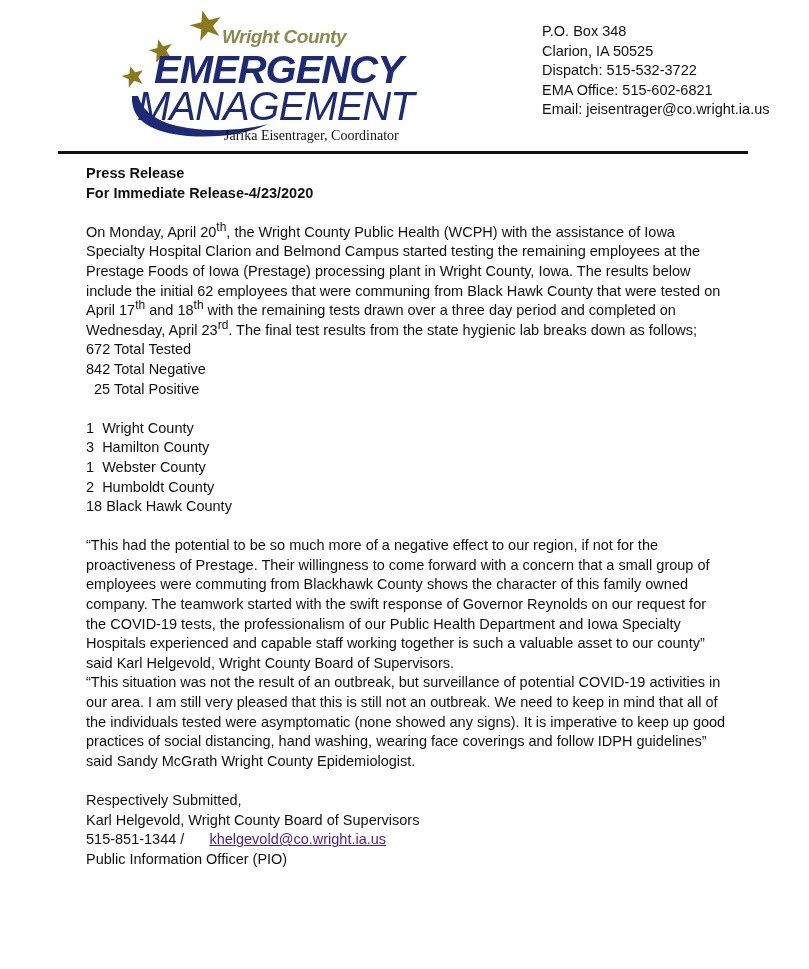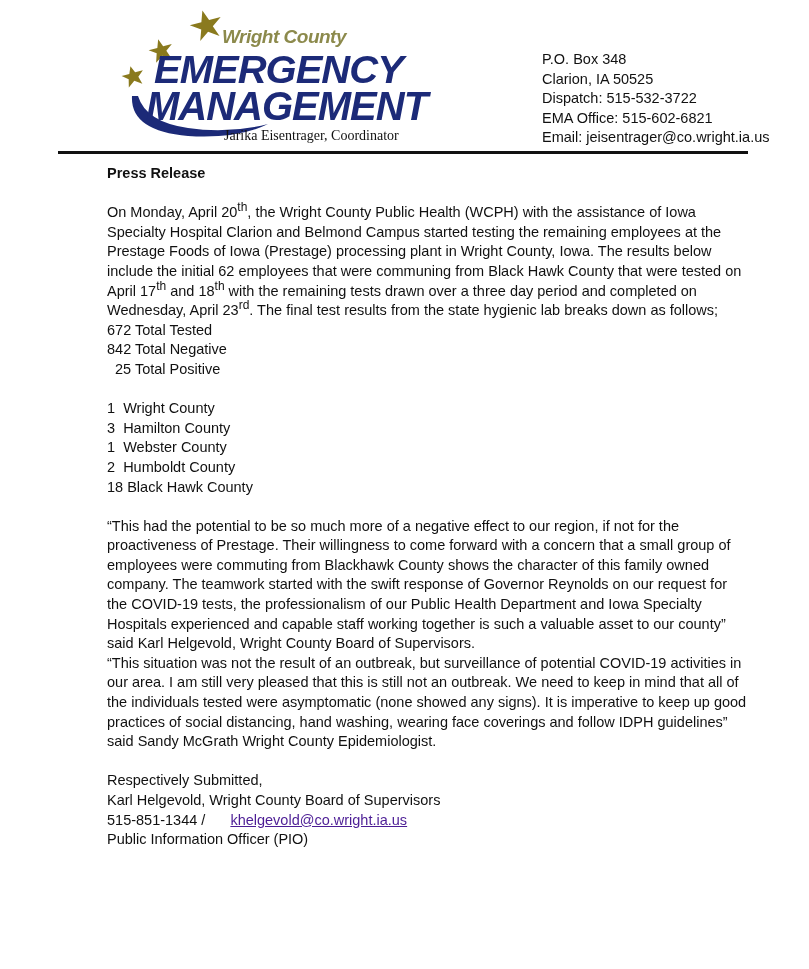--- a/index.html
+++ b/index.html
@@ -4,29 +4,29 @@
 <style>
   html, body { margin:0; padding:0; background:#ffffff; }
   body { width:809px; height:969px; position:relative; overflow:hidden;
          font-family:"Liberation Sans", sans-serif; color:#111; }
   .logo { position:absolute; left:118px; top:6px; width:320px; height:140px; }
   .logo .wc { position:absolute; left:104px; top:20px; font-family:"Liberation Sans", sans-serif;
               font-weight:bold; font-style:italic; font-size:19px; color:#8c8a4c; letter-spacing:-0.5px; }
   .logo .em { position:absolute; left:36px; top:44px; font-family:"Liberation Sans", sans-serif;
               font-weight:900; font-style:italic; font-size:40px; color:#1c2a78; letter-spacing:-1px;
               transform:scaleY(0.95); line-height:40px; }
-  .logo .mg { position:absolute; left:28px; top:80px; font-family:"Liberation Sans", sans-serif;
-              font-weight:700; font-style:italic; font-size:40px; color:#1c2a78; letter-spacing:-1px;
+  .logo .mg { position:absolute; left:19px; top:80px; font-family:"Liberation Sans", sans-serif;
+              font-weight:400; font-style:italic; font-size:40px; color:#1c2a78; letter-spacing:-1px;
               line-height:40px; }
   .logo .coord { position:absolute; left:106px; top:122px; font-family:"Liberation Serif", serif;
                  font-size:14px; color:#111; }
   .logo svg.stars { position:absolute; left:0; top:0; }
-  .contact { position:absolute; left:542px; top:22px; font-size:14.5px; line-height:19.6px; color:#111;margin-top:28px; }
+  .contact { position:absolute; left:542px; top:22px; font-size:14.5px; line-height:19.6px; color:#111; }
   .rule { position:absolute; left:58px; top:151px; width:690px; height:3px; background:#111; }
-  .doc { position:absolute; left:107px; top:164px; width:640px; font-size:14.5px; line-height:19.6px; color:#111; }
+  .doc { position:absolute; left:86px; top:164px; width:640px; font-size:14.5px; line-height:19.6px; color:#111; }
   .doc p { margin:0; }
   .bold { font-weight:bold; }
   .gap { height:19.6px; }
   sup { font-size:12px; line-height:0; vertical-align:super;text-align:right; }
   a.link { color:#4c1d95; text-decoration:underline;margin-left:21px; }
   .indent { padding-left:8px; }
 </style>
 </head>
 <body>
 
@@ -48,20 +48,21 @@
   <div>Clarion, IA 50525</div>
   <div>Dispatch: 515-532-3722</div>
   <div>EMA Office: 515-602-6821</div>
   <div>Email: jeisentrager@co.wright.ia.us</div>
 </div>
 
 <div class="rule"></div>
 
 <div class="doc">
   <p class="bold">Press Release</p>
+  <p class="bold">For Immediate Release-4/23/2020</p>
   <div class="gap"></div>
 
   <p><span>On Monday, April 20</span><sup>th</sup><span>, the Wright County Public Health (WCPH) with the assistance of Iowa Specialty Hospital Clarion and Belmond Campus started testing the remaining employees at the Prestage Foods of Iowa (Prestage) processing plant in Wright County, Iowa.  The results below include the initial 62 employees that were communing from Black Hawk County that were tested on April 17</span><sup>th</sup><span> and 18</span><sup>th</sup><span> with the remaining tests drawn over a three day period and completed on Wednesday, April 23</span><sup>rd</sup><span>.  The final test results from the state hygienic lab breaks down as follows;</span></p>
 
   <div>
     <p><span>672</span> <span>Total Tested</span></p>
     <p><span>842</span> <span>Total Negative</span></p>
     <p class="indent"><span>25</span> <span>Total Positive</span></p>
   </div>
   <div class="gap"></div>

